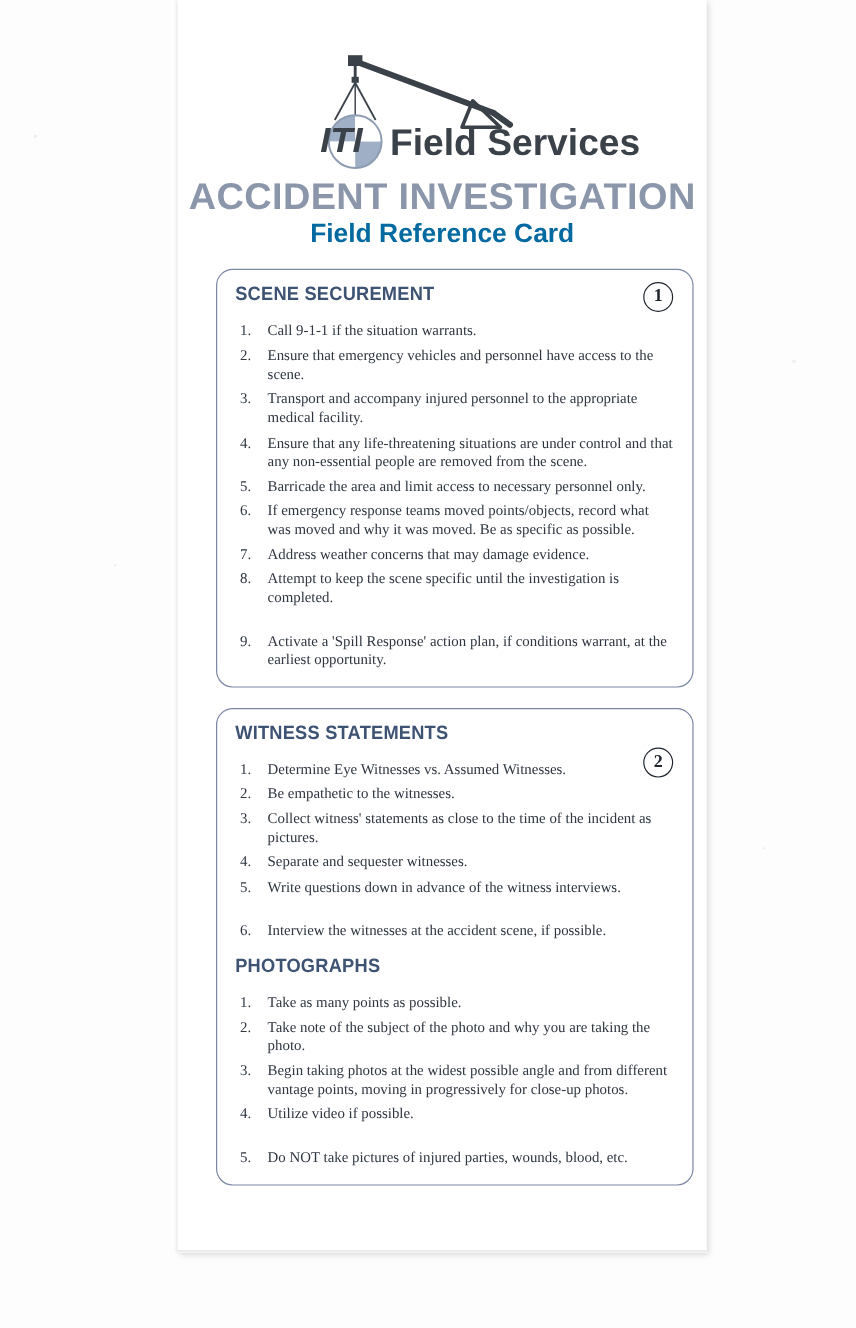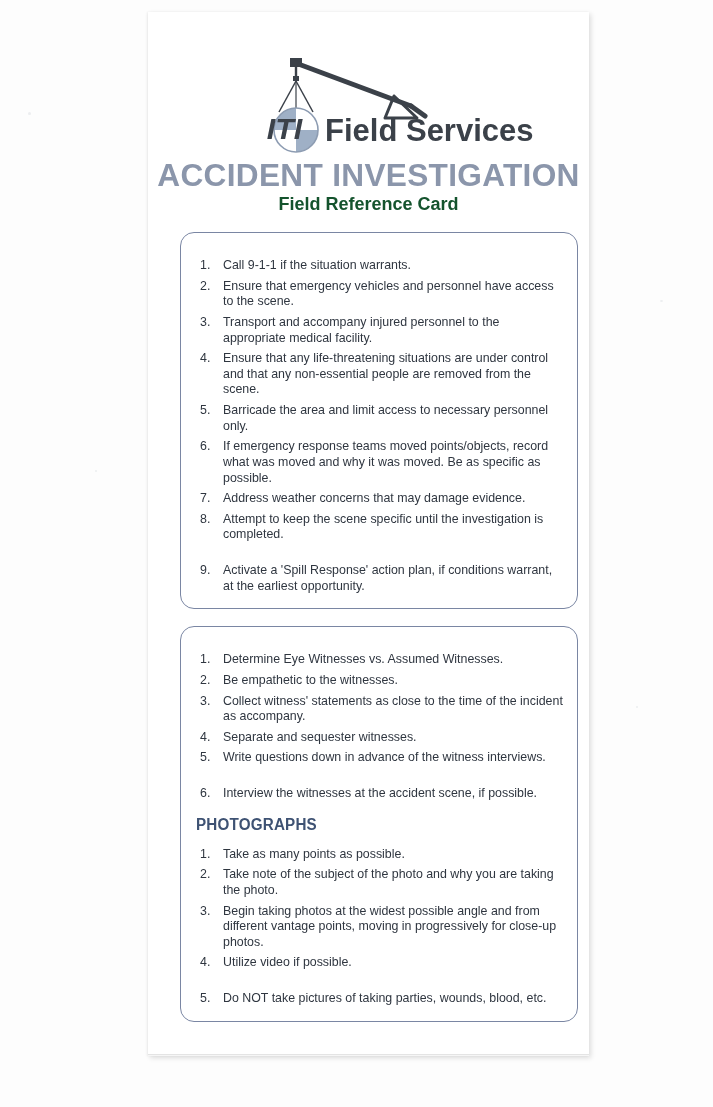--- a/index.html
+++ b/index.html
@@ -20,21 +20,21 @@
   #page {
     position: absolute;
     inset: 0;
     background: #fdfdfd;
   }
 
   
   #card {
     position: absolute;
     left: 148px;
-    top: 12px;
+    top: 0px;
     width: 441px;
     height: 1044px;
     background: #ffffff;
     box-shadow: 2px 2px 5px rgba(0,0,0,0.13), -1px 0 2px rgba(0,0,0,0.06);
     overflow: hidden;
   }
   #card::after{
     content:"";
     position:absolute;
     left:0; right:0; bottom:0;
@@ -62,23 +62,23 @@
     font-size: 31px;
     font-weight: bold;
     letter-spacing: 0.3px;
     color: #8b96ab;
     margin: 6px 0 0 0;
     line-height: 1.04;
     transform: scaleX(1.02);
   }
   .title-sub {
     font-family: "Liberation Sans", "DejaVu Sans", sans-serif;
-    font-size: 18px;
-    font-weight: bold;
-    color: #14532d;
+    font-size: 22px;
+    font-weight: bold;
+    color: #0369a1;
     margin: 3px 0 0 0;
     line-height: 1.1;
   }
 
   
   .sections {
     margin-top: 17px;
     padding: 0 11px 0 32px;
   }
   .section-box {
@@ -133,21 +133,21 @@
     list-style: none;
     margin: 13px 0 0 0;
     padding: 0;
     counter-reset: step;
   }
   ol.steps li {
     position: relative;
     counter-increment: step;
     padding-left: 28px;
     margin-bottom: 5px;
-    font-family: Liberation Sans, sans-serif;
+    font-family: Liberation Serif, serif;
     font-size: 12.4px;
     line-height: 1.26;
     color: #2f3640;
   }
   ol.steps li:last-child { margin-bottom: 0; margin-top: 20px; }
   ol.steps li::before {
     content: counter(step) ".";
     position: absolute;
     left: 5px;
     top: 0;
@@ -220,51 +220,59 @@
       </div>
 
       <div class="title-main">ACCIDENT INVESTIGATION</div>
 
       <div class="title-sub">Field Reference Card</div>
     </div>
 
     <div class="sections">
 
       <div class="section-box">
+        <div class="sec-head-row">
+          <span class="sec-title">SCENE SECUREMENT</span>
+          <span class="badge b1">1</span>
+        </div>
 
         <ol class="steps">
           <li>Call 9-1-1 if the situation warrants.</li>
           <li>Ensure that emergency vehicles and personnel have access to the scene.</li>
           <li>Transport and accompany injured personnel to the appropriate medical facility.</li>
           <li>Ensure that any life-threatening situations are under control and that any non-essential people are removed from the scene.</li>
           <li>Barricade the area and limit access to necessary personnel only.</li>
           <li>If emergency response teams moved points/objects, record what was moved and why it was moved. Be as specific as possible.</li>
           <li>Address weather concerns that may damage evidence.</li>
           <li>Attempt to keep the scene specific until the investigation is completed.</li>
           <li>Activate a 'Spill Response' action plan, if conditions warrant, at the earliest opportunity.</li>
         </ol>
       </div>
 
       <div class="section-box last">
+        <div class="sec-head-row">
+          <span class="sec-title">WITNESS STATEMENTS</span>
+          <span class="badge b2">2</span>
+        </div>
 
         <ol class="steps">
           <li>Determine Eye Witnesses vs. Assumed Witnesses.</li>
           <li>Be empathetic to the witnesses.</li>
-          <li>Collect witness' statements as close to the time of the incident as accompany.</li>
+          <li>Collect witness' statements as close to the time of the incident as pictures.</li>
           <li>Separate and sequester witnesses.</li>
           <li>Write questions down in advance of the witness interviews.</li>
           <li>Interview the witnesses at the accident scene, if possible.</li>
         </ol>
 
         <div class="sec-title second-group">PHOTOGRAPHS</div>
 
         <ol class="steps">
           <li>Take as many points as possible.</li>
           <li>Take note of the subject of the photo and why you are taking the photo.</li>
           <li>Begin taking photos at the widest possible angle and from different vantage points, moving in progressively for close-up photos.</li>
           <li>Utilize video if possible.</li>
-          <li>Do NOT take pictures of taking parties, wounds, blood, etc.</li>
+          <li>Do NOT take pictures of injured parties, wounds, blood, etc.</li>
         </ol>
       </div>
 
     </div>
   </div>
 </div>
 
 </body></html>

